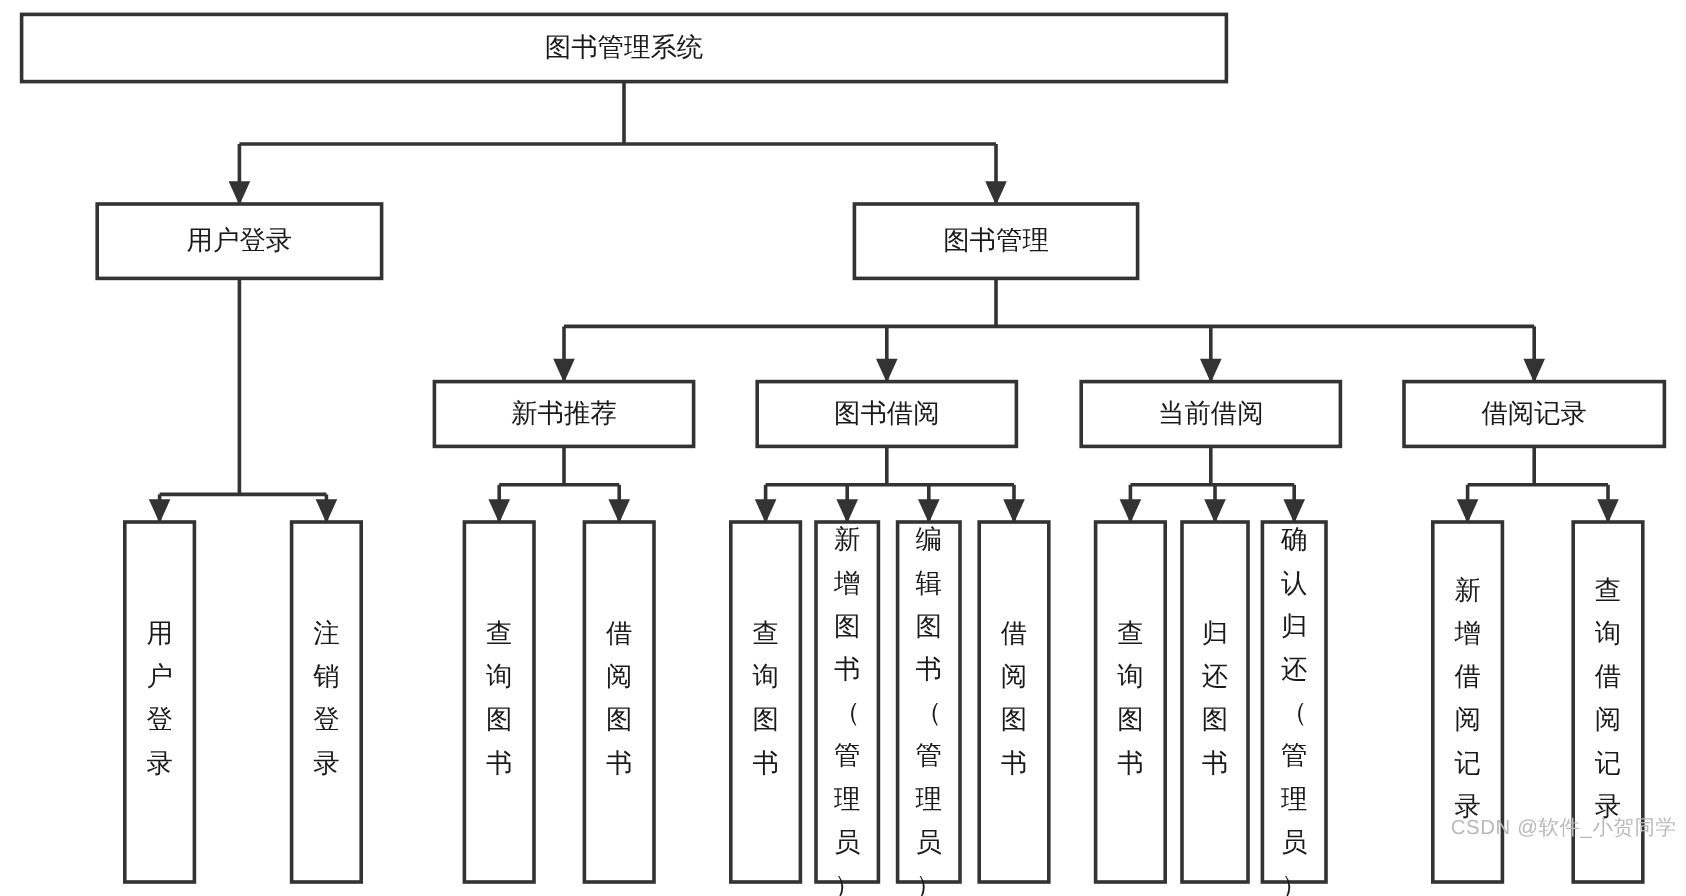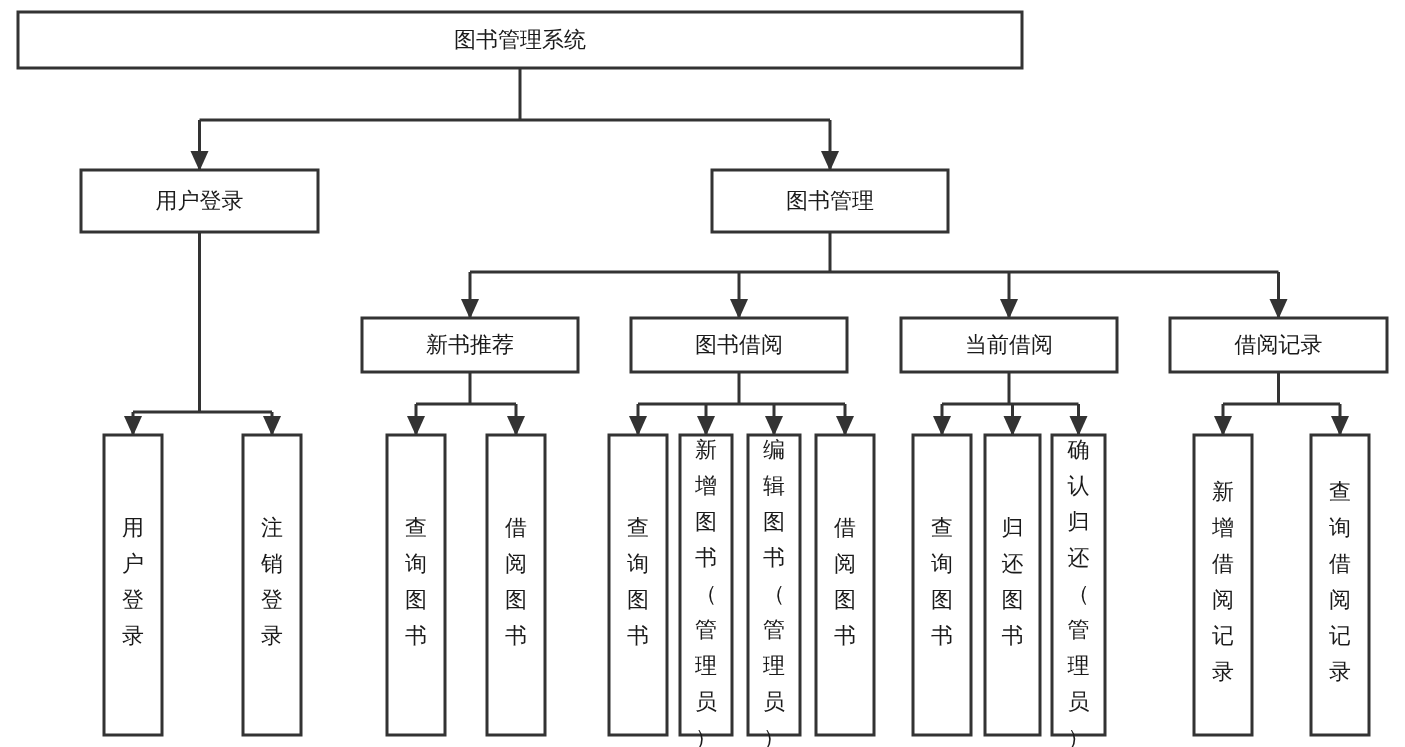--- a/index.html
+++ b/index.html
@@ -201,13 +201,14 @@
         <g>
           <rect class="node-box" x="1194" y="435" width="58" height="300"></rect>
           <text class="node-label-v" x="1223" y="499"><tspan x="1223" dy="0">新</tspan><tspan x="1223" dy="36">增</tspan><tspan x="1223" dy="36">借</tspan><tspan x="1223" dy="36">阅</tspan><tspan x="1223" dy="36">记</tspan><tspan x="1223" dy="36">录</tspan></text>
         </g>
         <g>
           <rect class="node-box" x="1311" y="435" width="58" height="300"></rect>
           <text class="node-label-v" x="1340" y="499"><tspan x="1340" dy="0">查</tspan><tspan x="1340" dy="36">询</tspan><tspan x="1340" dy="36">借</tspan><tspan x="1340" dy="36">阅</tspan><tspan x="1340" dy="36">记</tspan><tspan x="1340" dy="36">录</tspan></text>
         </g>
       </g>
   </svg>
+  <div class="watermark-text">CSDN @软件_小贺同学</div>
 </div>
 
 </body></html>

